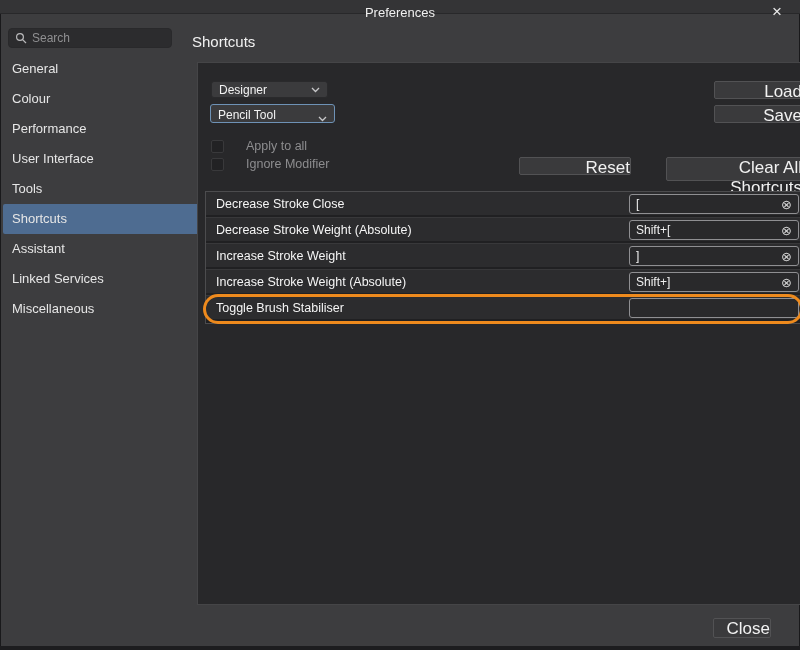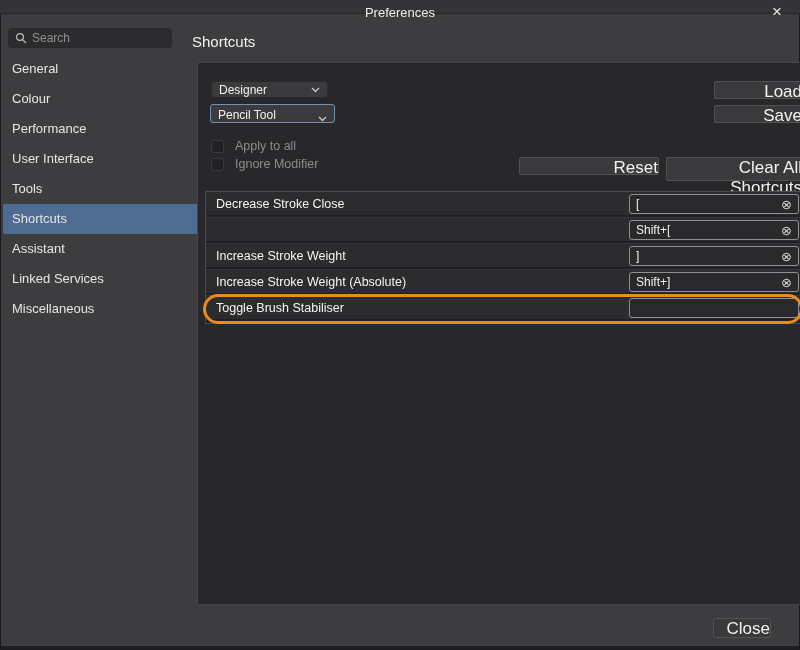--- a/index.html
+++ b/index.html
@@ -63,24 +63,24 @@
   .tool-select { left:12px; top:41px; width:125px; height:19px; border:1px solid #6e92b6;align-items:flex-end; }
 
   .btn {
     position:absolute; background:#3a3a3c; border:1px solid #525254;
     border-radius:2px; color:#f2f2f2; font-size:17px;
     font-family:"Liberation Sans","DejaVu Sans",sans-serif;
     text-align:right; cursor:default;
   }
   .btn-load  { left:516px; top:18px; width:89px; height:18px; }
   .btn-save  { left:516px; top:42px; width:89px; height:18px; }
-  .btn-reset { left:321px; top:94px; width:140px; height:18px; }
+  .btn-reset { left:321px; top:94px; width:112px; height:18px; }
   .btn-clear { left:468px; top:94px; width:137px; height:24px; }
 
-  .check { position:absolute; display:flex; align-items:flex-end; gap:11px; }
+  .check { position:absolute; display:flex; align-items:flex-end; gap:22px; }
   .check-apply  { left:13px; top:76px; }
   .check-ignore { left:13px; top:94px; }
   .check .box {
     width:13px; height:13px; background:#222224;
     border:1px solid #39393b; border-radius:2px;
   }
   .check .cl { color:#8d8d8f; font-size:12.5px; }
 
   
   .rows {
@@ -185,20 +185,21 @@
 
     <div class="rows">
       <div class="row">
         <span class="action">Decrease Stroke Close</span>
         <div class="keyinput">
           <span class="keys">[</span>
           <span class="clear-x">⊗</span>
         </div>
       </div>
       <div class="row">
+        <span class="action">Decrease Stroke Weight (Absolute)</span>
         <div class="keyinput">
           <span class="keys">Shift+[</span>
           <span class="clear-x">⊗</span>
         </div>
       </div>
       <div class="row">
         <span class="action">Increase Stroke Weight</span>
         <div class="keyinput">
           <span class="keys">]</span>
           <span class="clear-x">⊗</span>

